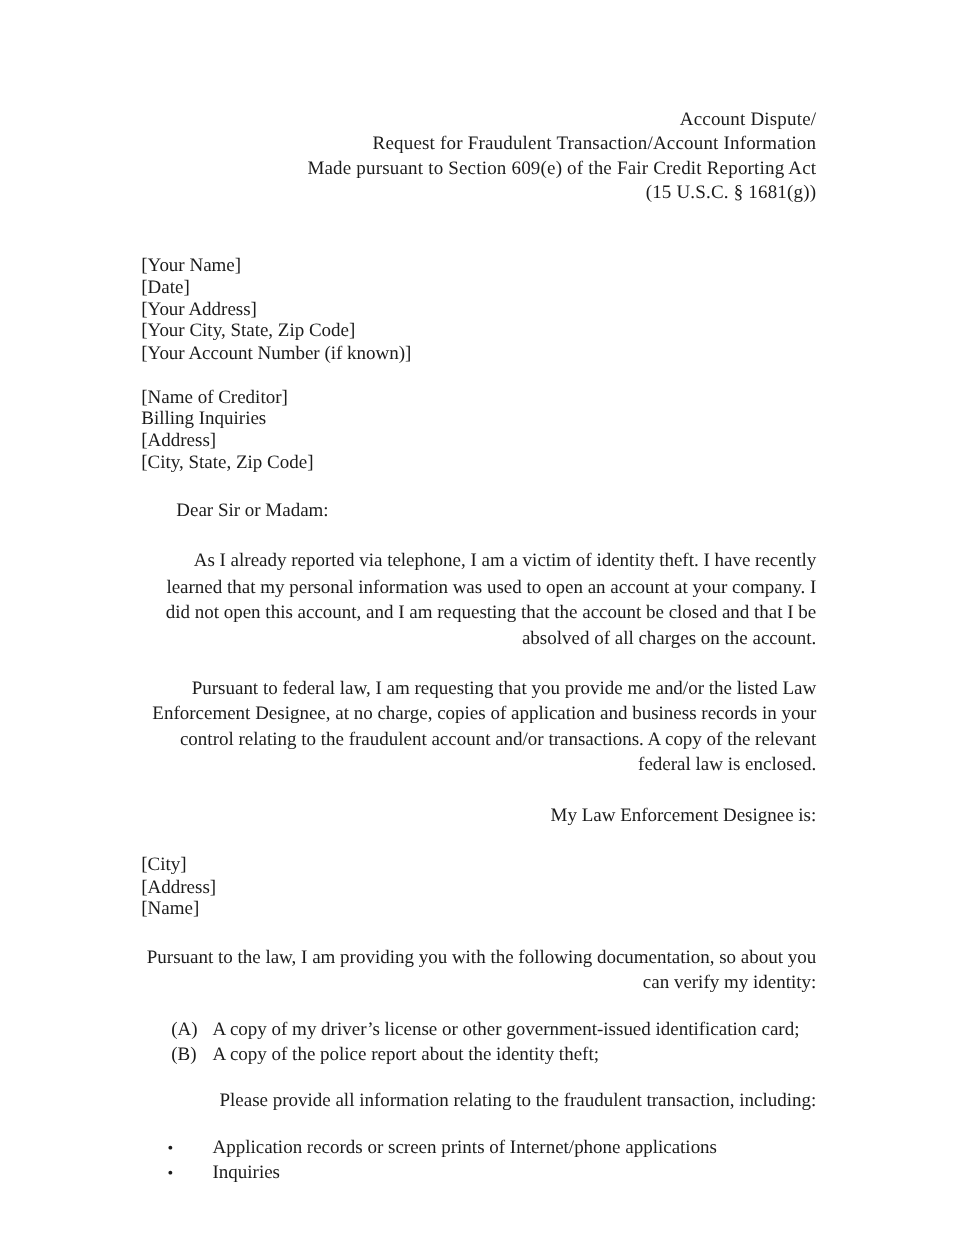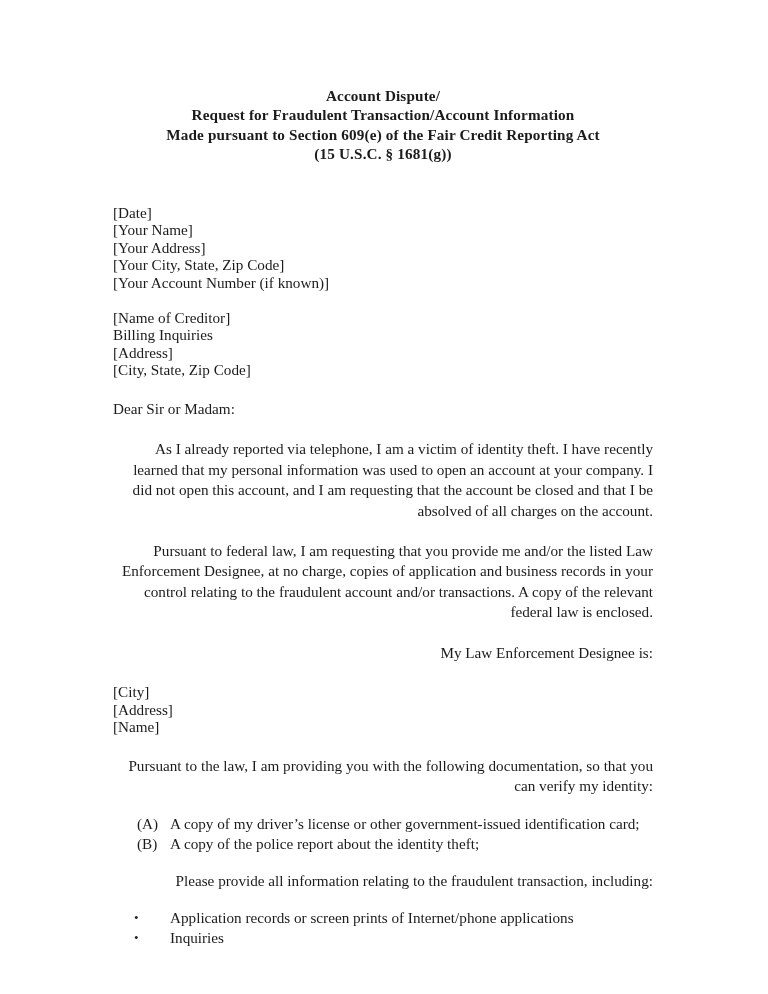--- a/index.html
+++ b/index.html
@@ -18,22 +18,22 @@
   }
   .content {
     position: absolute;
     left: 113px;
     top: 86px;
     width: 540px;
   }
 
   
   .title-block {
-    text-align: center;
-    font-weight: bold;
+    text-align: right;
+    font-weight: normal;
     font-size: 15.2px;
     line-height: 19.4px;
     letter-spacing: 0.01em;
   }
   .title-line {
     white-space: nowrap;
   }
 
   
   .addr-block {
@@ -44,20 +44,21 @@
 
   .para {
     font-size: 15.2px;
     line-height: 20.4px;
     text-align: right;
   }
 
   .salutation {
     font-size: 15.2px;
     line-height: 20.4px;
+    margin-left: 28px;
   }
 
   
   .gap-title   { height: 40px; }
   .gap-block   { height: 17px; }
   .gap-para    { height: 20px; }
   .gap-small   { height: 16px; }
   .gap-list    { height: 17px; }
 
   
@@ -109,22 +110,22 @@
     <div class="title-block">
       <div class="title-line">Account Dispute/</div>
       <div class="title-line">Request for Fraudulent Transaction/Account Information</div>
       <div class="title-line">Made pursuant to Section 609(e) of the Fair Credit Reporting Act</div>
       <div class="title-line">(15 U.S.C. § 1681(g))</div>
     </div>
 
     <div class="gap-title"></div>
 
     <div class="addr-block">
+      <div class="addr-line">[Your Name]</div>
       <div class="addr-line">[Date]</div>
-      <div class="addr-line">[Your Name]</div>
       <div class="addr-line">[Your Address]</div>
       <div class="addr-line">[Your City, State, Zip Code]</div>
       <div class="addr-line">[Your Account Number (if known)]</div>
     </div>
 
     <div class="gap-block"></div>
 
     <div class="addr-block">
       <div class="addr-line">[Name of Creditor]</div>
       <div class="addr-line">Billing Inquiries</div>
@@ -151,21 +152,21 @@
     <div class="gap-para"></div>
 
     <div class="addr-block">
       <div class="addr-line">[City]</div>
       <div class="addr-line">[Address]</div>
       <div class="addr-line">[Name]</div>
     </div>
 
     <div class="gap-para"></div>
 
-    <div class="para">Pursuant to the law, I am providing you with the following documentation, so that you can verify my identity:</div>
+    <div class="para">Pursuant to the law, I am providing you with the following documentation, so about you can verify my identity:</div>
 
     <div class="gap-list"></div>
 
     <ul class="lettered-list">
       <li class="lettered-item">
         <span class="lettered-marker">(A)</span>
         <span>A copy of my driver’s license or other government-issued identification card;</span>
       </li>
       <li class="lettered-item">
         <span class="lettered-marker">(B)</span>

